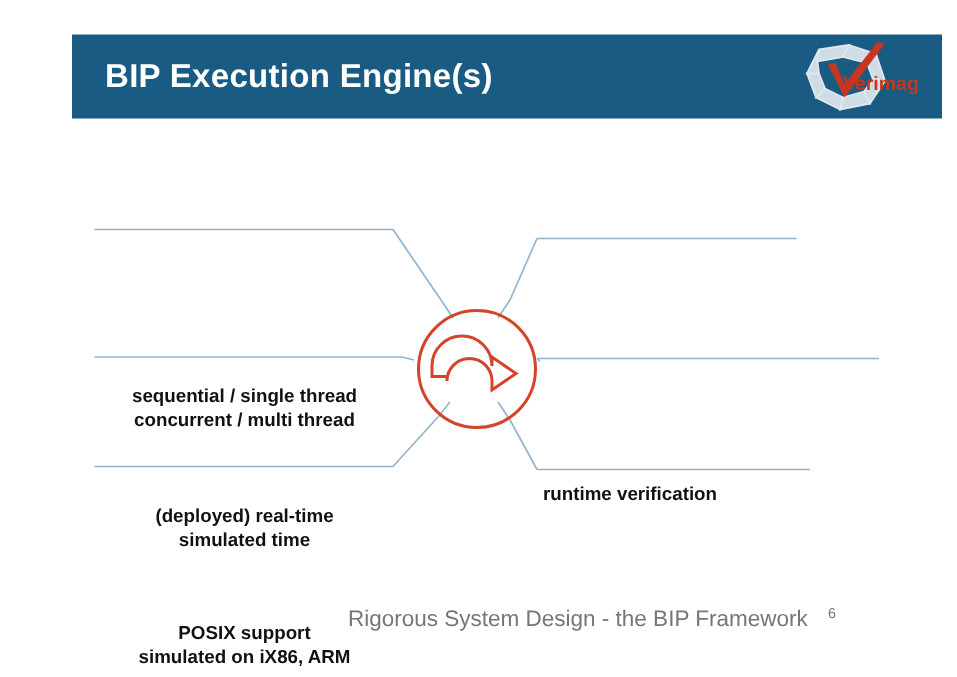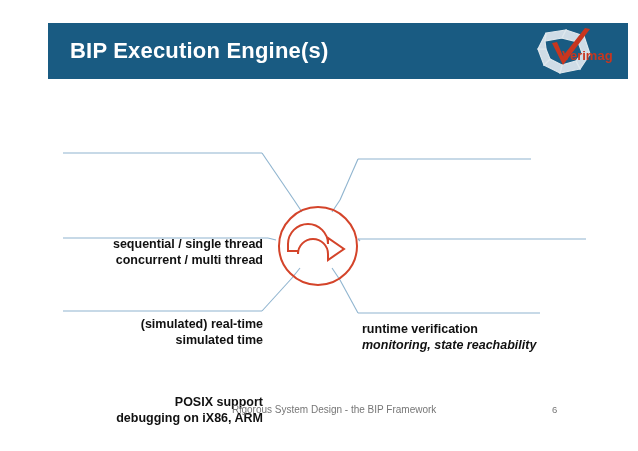--- a/index.html
+++ b/index.html
@@ -89,21 +89,21 @@
   .node .ln1,
   .node .ln2 {
     display: block;
     font-size: 12.5px;
     font-weight: bold;
     color: #111111;
   }
   .node .ln2.italic {
     font-style: italic;
   }
-  .node.align-right { text-align: right; }
+  .node.align-right { text-align: center; margin-top: 20px; }
   .node.align-left  { text-align: left;  }
 
   #node-threading   { left: 63px;  top: 136px; width: 200px; }
   #node-time        { left: 63px;  top: 216px; width: 200px; }
   #node-posix       { left: 63px;  top: 294px; width: 200px; }
   #node-debug       { left: 362px; top: 140px; width: 240px; }
   #node-runtime     { left: 362px; top: 221px; width: 240px; }
   #node-smc         { left: 362px; top: 294px; width: 240px; }
 
   
@@ -111,21 +111,21 @@
     position: absolute;
     left: 0;
     top: 404px;
     width: 638px;
     height: 20px;
   }
   #footer-text {
     position: absolute;
     left: 232px;
     top: 0;
-    font-size: 10px;
+    font-size: 15px;
     color: #767676;
     white-space: nowrap;
   }
   #footer-page {
     position: absolute;
     left: 552px;
     top: 0;
     font-size: 9.5px;
     color: #767676;
   }
@@ -202,33 +202,32 @@
                  Z" fill="none" stroke="#d4442a" stroke-width="2" stroke-linejoin="miter"></path>
       </svg>
     </div>
 
     <div class="node align-right" id="node-threading">
       <span class="ln1">sequential / single thread</span>
       <span class="ln2">concurrent / multi thread</span>
     </div>
 
     <div class="node align-right" id="node-time">
-      <span class="ln1">(simulated) real-time</span>
+      <span class="ln1">(deployed) real-time</span>
       <span class="ln2">simulated time</span>
     </div>
 
     <div class="node align-right" id="node-posix">
       <span class="ln1">POSIX support</span>
-      <span class="ln2">debugging on iX86, ARM</span>
+      <span class="ln2">simulated on iX86, ARM</span>
     </div>
 
 
     <div class="node align-left" id="node-runtime">
       <span class="ln1">runtime verification</span>
-      <span class="ln2 italic">monitoring, state reachability</span>
     </div>
 
     <div class="node align-left" id="node-smc">
     </div>
 
   </div>
 
   <div id="footer">
     <span id="footer-text">Rigorous System Design -  the BIP Framework</span>
     <span id="footer-page">6</span>

